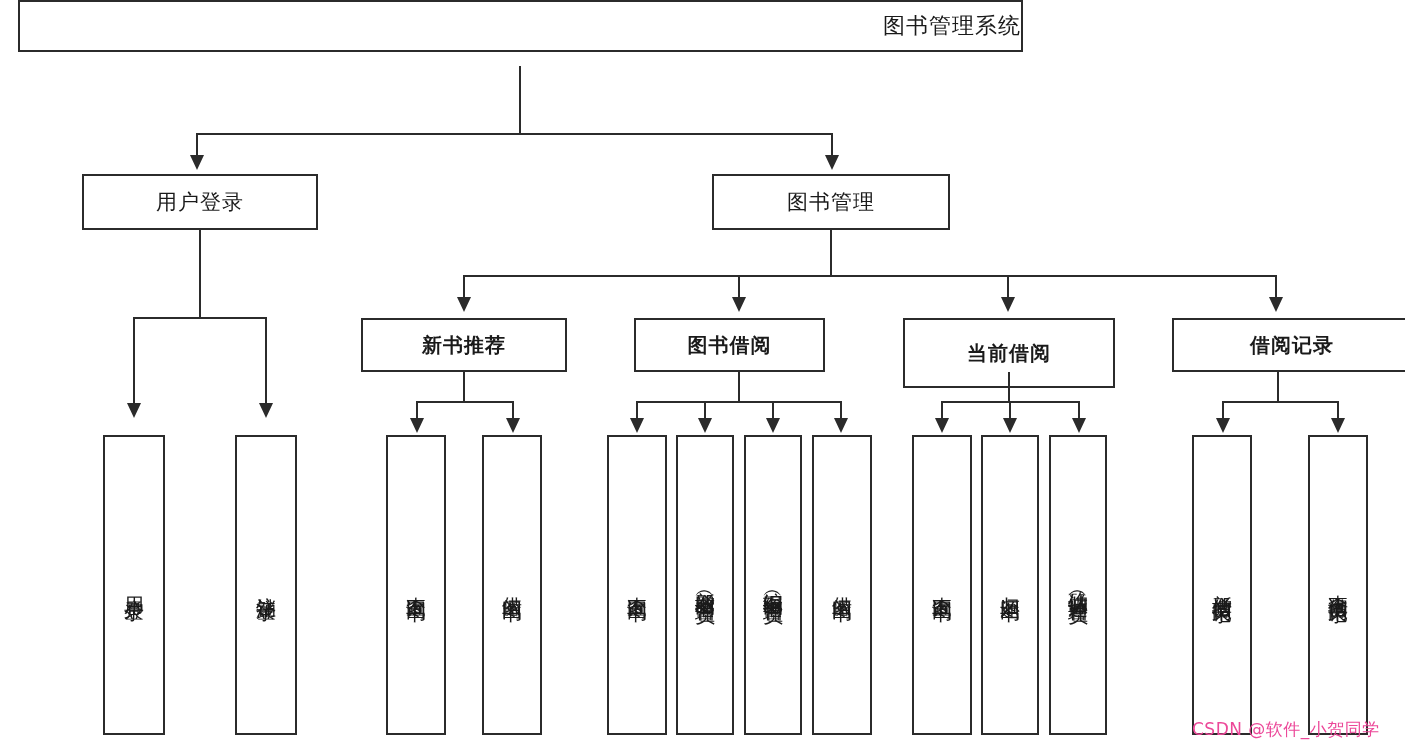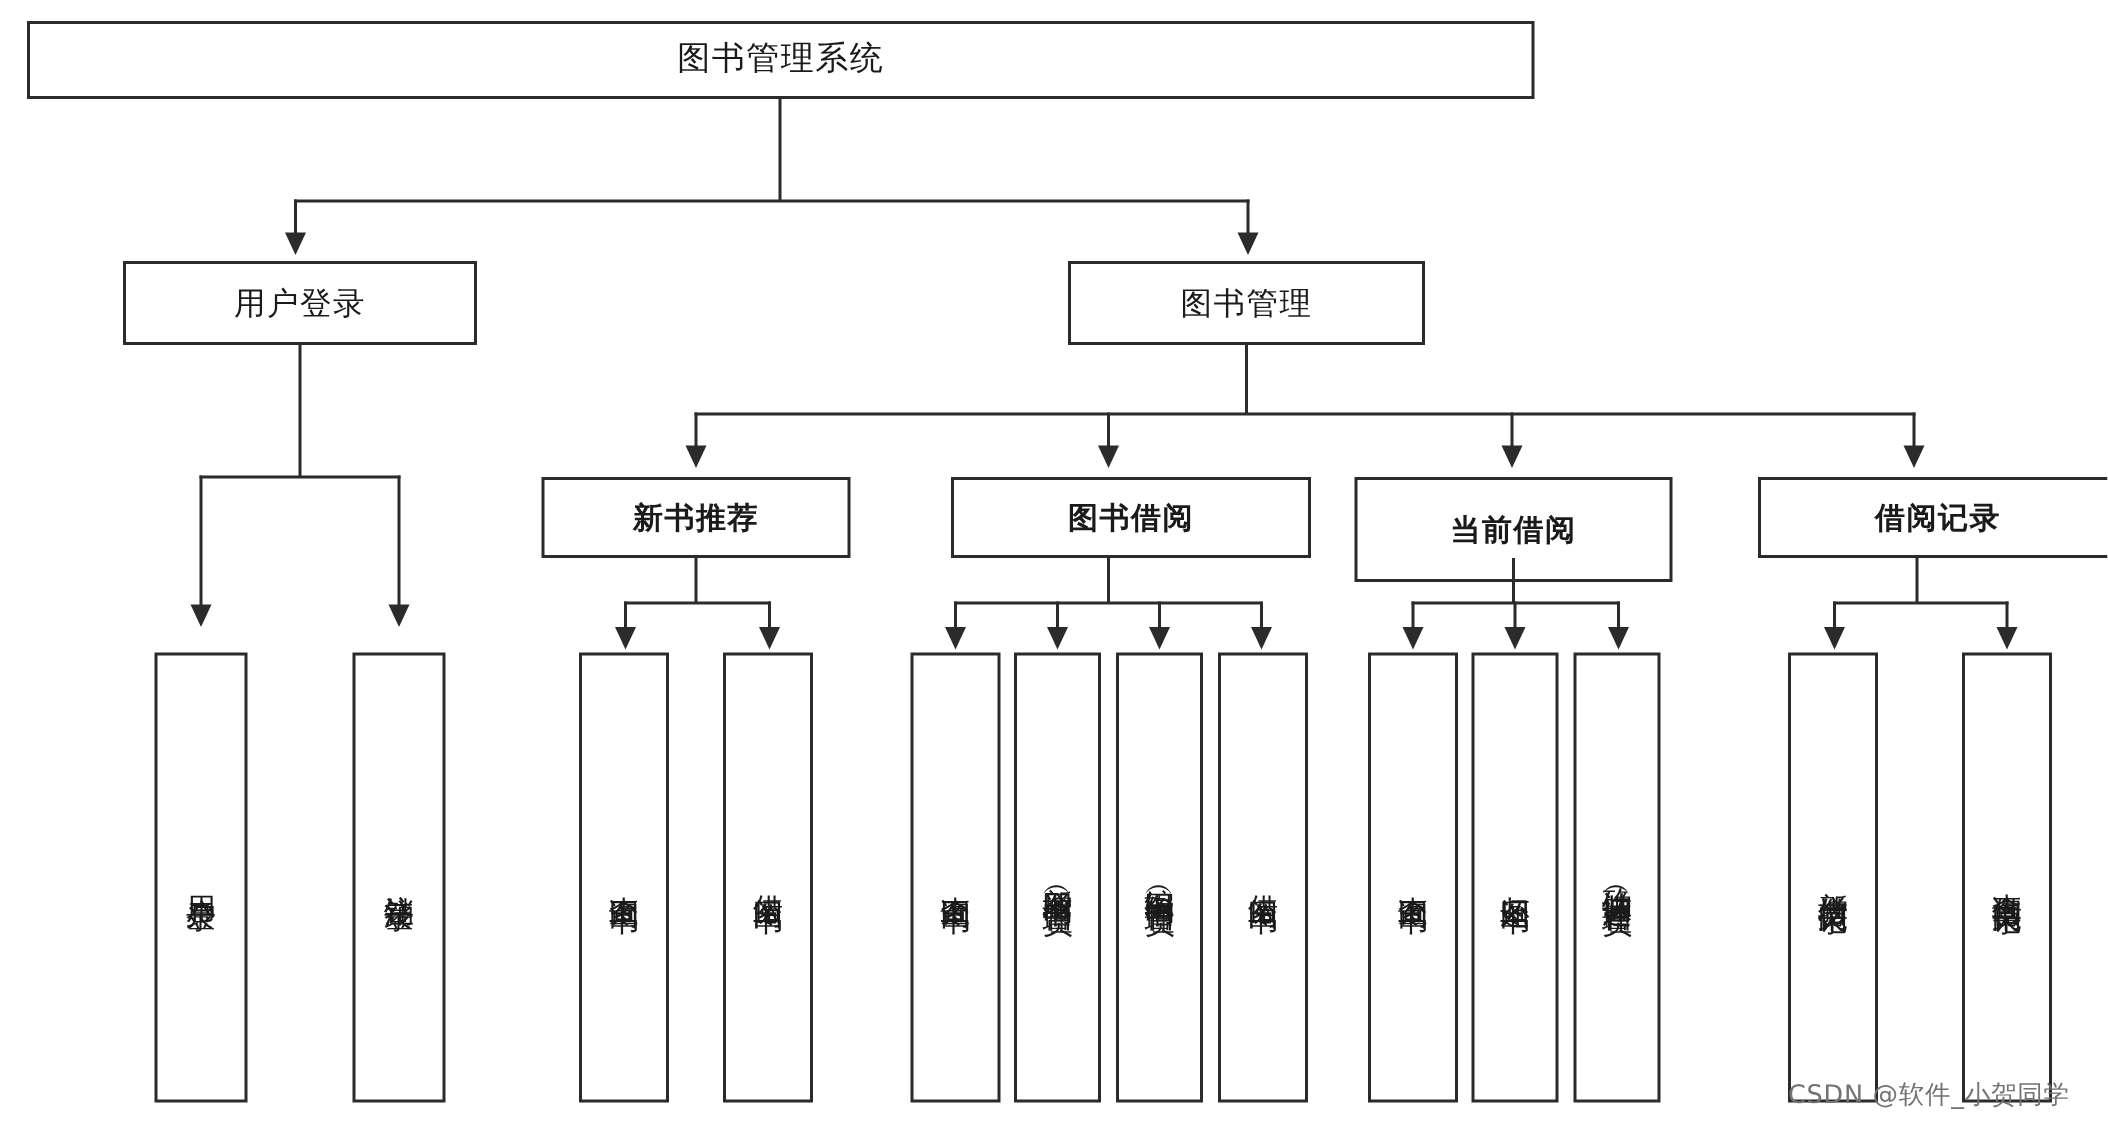--- a/index.html
+++ b/index.html
@@ -66,33 +66,33 @@
     position: absolute;
     width: 0;
     height: 0;
     border-left: 7px solid transparent;
     border-right: 7px solid transparent;
     border-top: 15px solid #2b2b2b;
   }
   
   #watermark {
     position: absolute;
-    color: #737373;
+    color: #ec4899;
     font-size: 17px;
     letter-spacing: 0.5px;
     white-space: nowrap;
     user-select: none;
   }
 </style>
 </head>
 <body>
 
 <div id="canvas">
 
-  <div class="node root" style="left:18px; top:14px; width:1005px; height:52px;">
+  <div class="node root" style="left:18px; top:0; width:1005px; height:52px;justify-content:flex-end;">
     <span class="label">图书管理系统</span>
   </div>
 
   <div class="vline" style="left:519px; top:66px; width:2px; height:68px;"></div>
 
   <div class="hline" style="left:196px; top:133px; width:637px; height:2px;"></div>
 
   <div class="vline" style="left:196px; top:133px; width:2px; height:25px;"></div>
   <div class="arrow" style="left:190px; top:155px;"></div>
 
@@ -121,21 +121,21 @@
   <div class="vline" style="left:738px; top:275px; width:2px; height:25px;"></div>
   <div class="arrow" style="left:732px; top:297px;"></div>
   <div class="vline" style="left:1007px; top:275px; width:2px; height:25px;"></div>
   <div class="arrow" style="left:1001px; top:297px;"></div>
   <div class="vline" style="left:1275px; top:275px; width:2px; height:25px;"></div>
   <div class="arrow" style="left:1269px; top:297px;"></div>
 
   <div class="node level2" style="left:361px; top:318px; width:206px; height:54px;">
     <span class="label">新书推荐</span>
   </div>
-  <div class="node level2" style="left:634px; top:318px; width:240px; height:54px;">
+  <div class="node level2" style="left:634px; top:318px; width:191px; height:54px;">
     <span class="label">图书借阅</span>
   </div>
   <div class="node level2" style="left:903px; top:318px; width:212px; height:70px;">
     <span class="label">当前借阅</span>
   </div>
   <div class="node level2" style="left:1172px; top:318px; width:240px; height:54px;">
     <span class="label">借阅记录</span>
   </div>
 
   <div class="vline" style="left:463px; top:372px; width:2px; height:30px;"></div>

